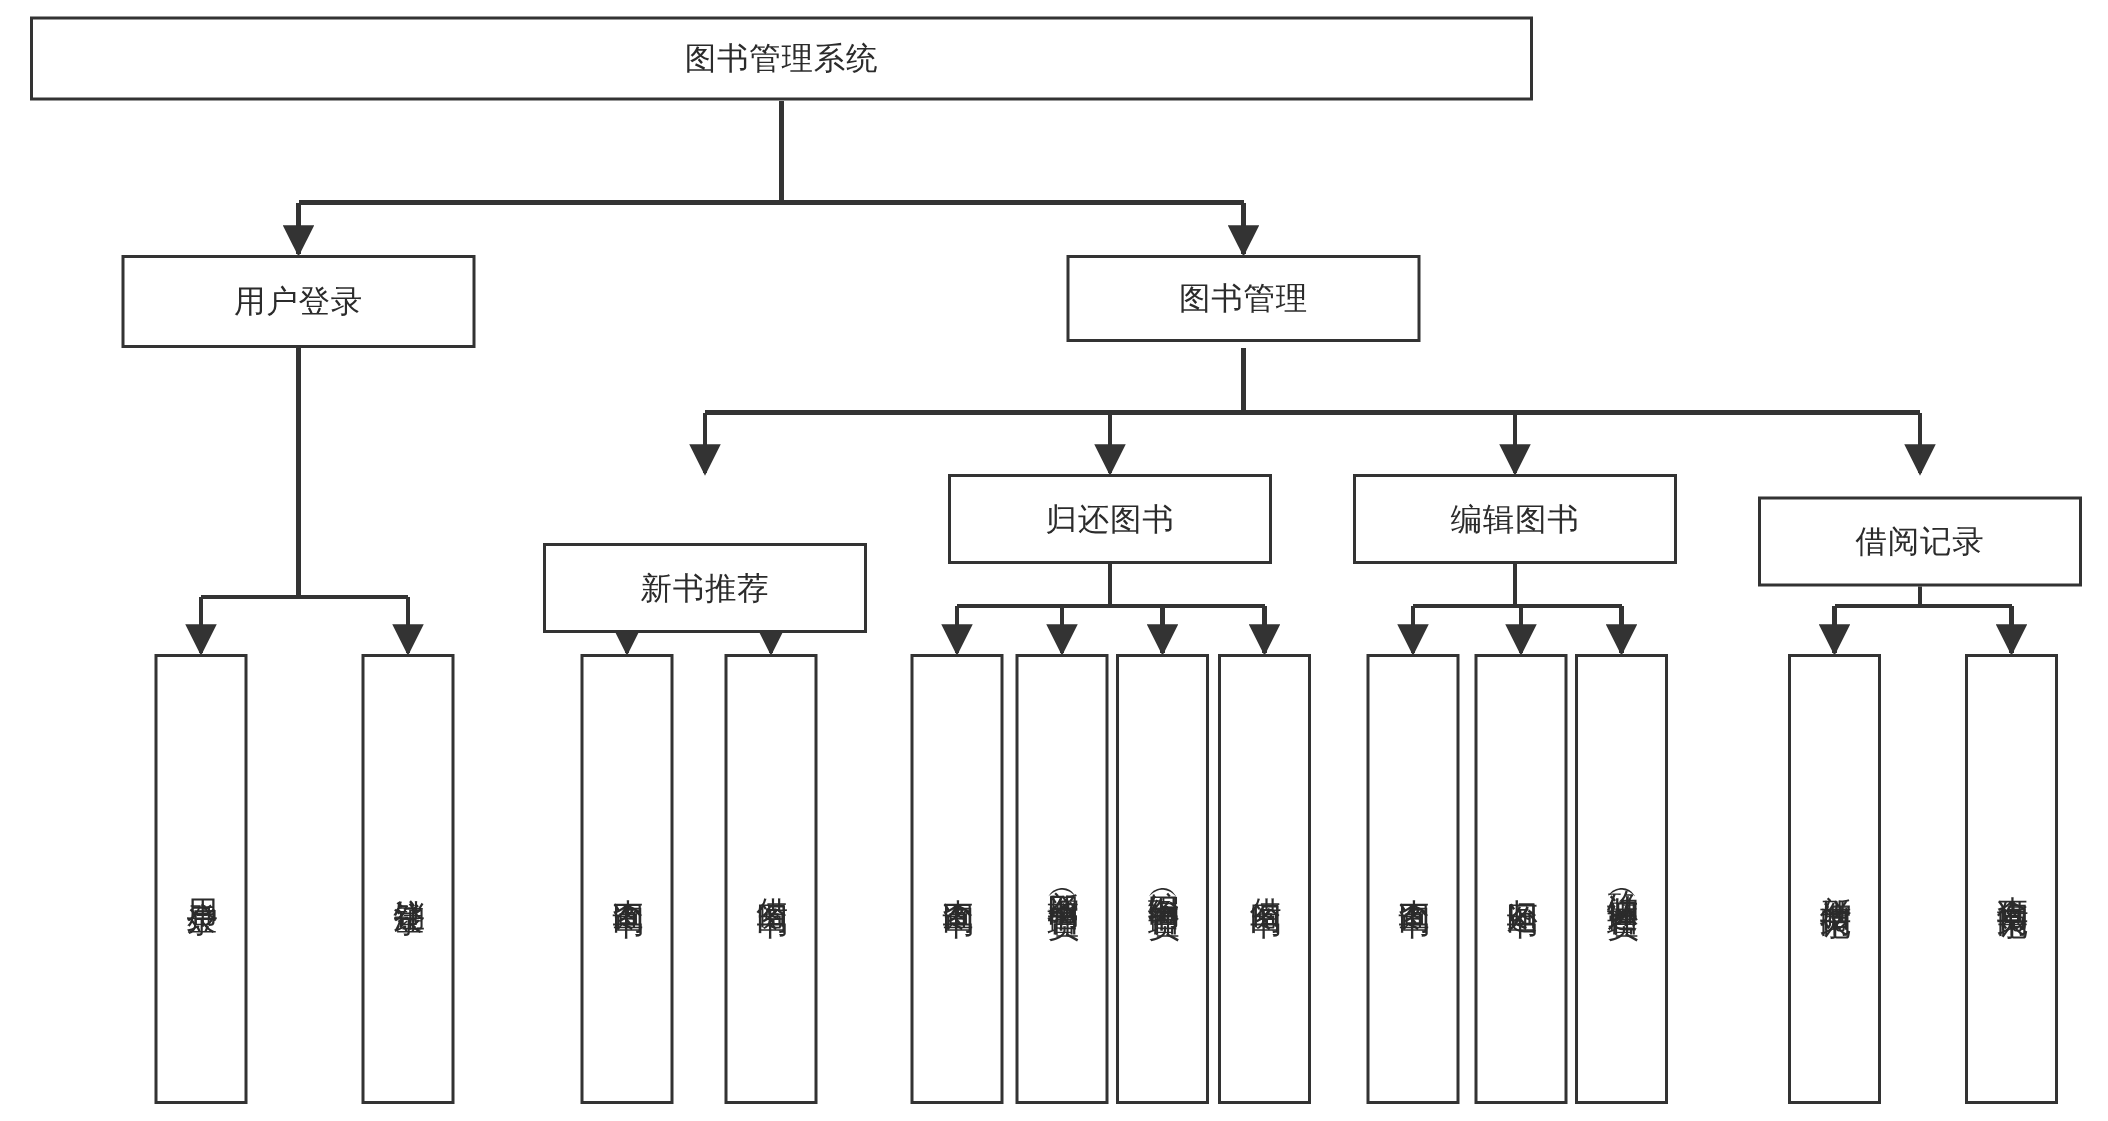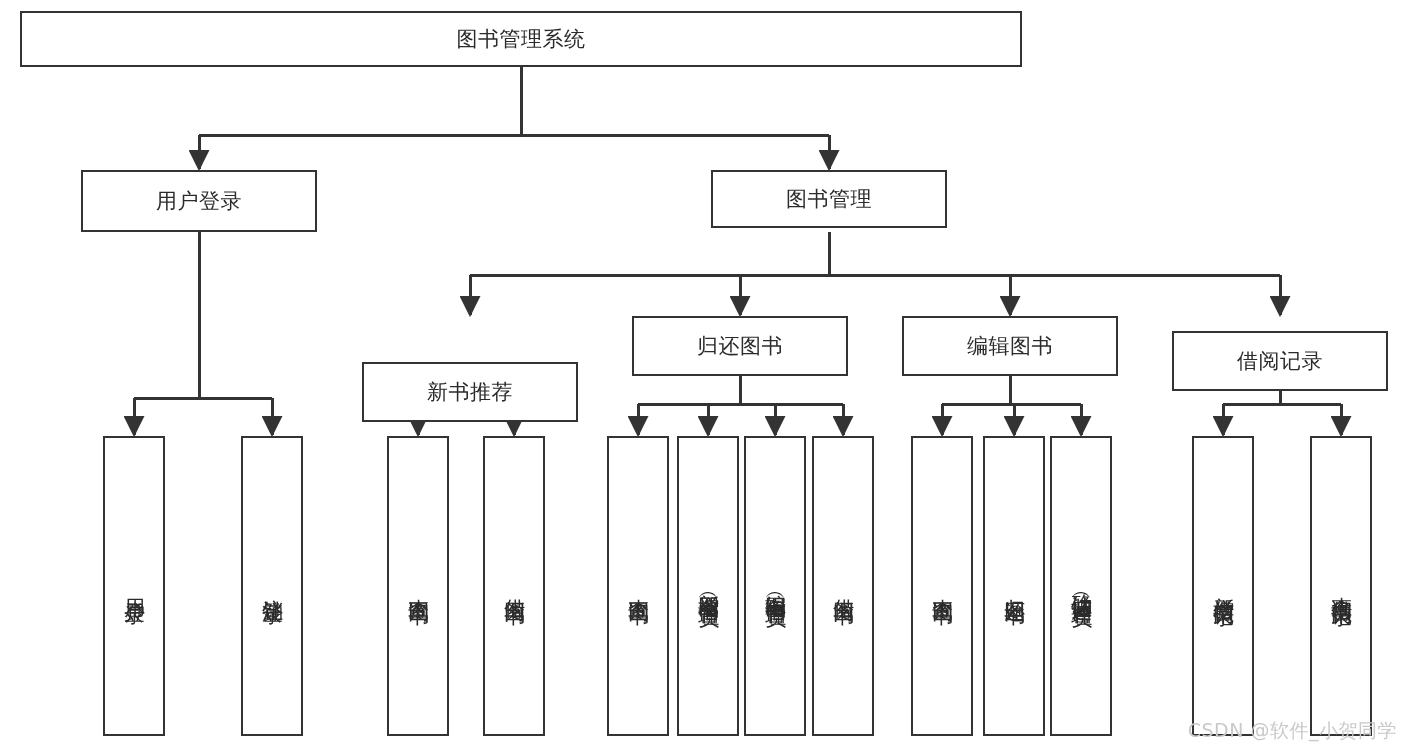--- a/index.html
+++ b/index.html
@@ -173,14 +173,13 @@
         <span class="lbl">确认归还（管理员）</span>
       </div>
       <div class="node leaf" id="node_lf-rc-add" style="left: 1192px; top: 436px; width: 62px; height: 300px;">
         <span class="lbl">新增借阅记录</span>
       </div>
       <div class="node leaf" id="node_lf-rc-query" style="left: 1310px; top: 436px; width: 62px; height: 300px;">
         <span class="lbl">查询借阅记录</span>
       </div>
     </div>
 
-  <div class="watermark">CSDN @软件_小贺同学</div>
 </div>
 
 </body></html>

